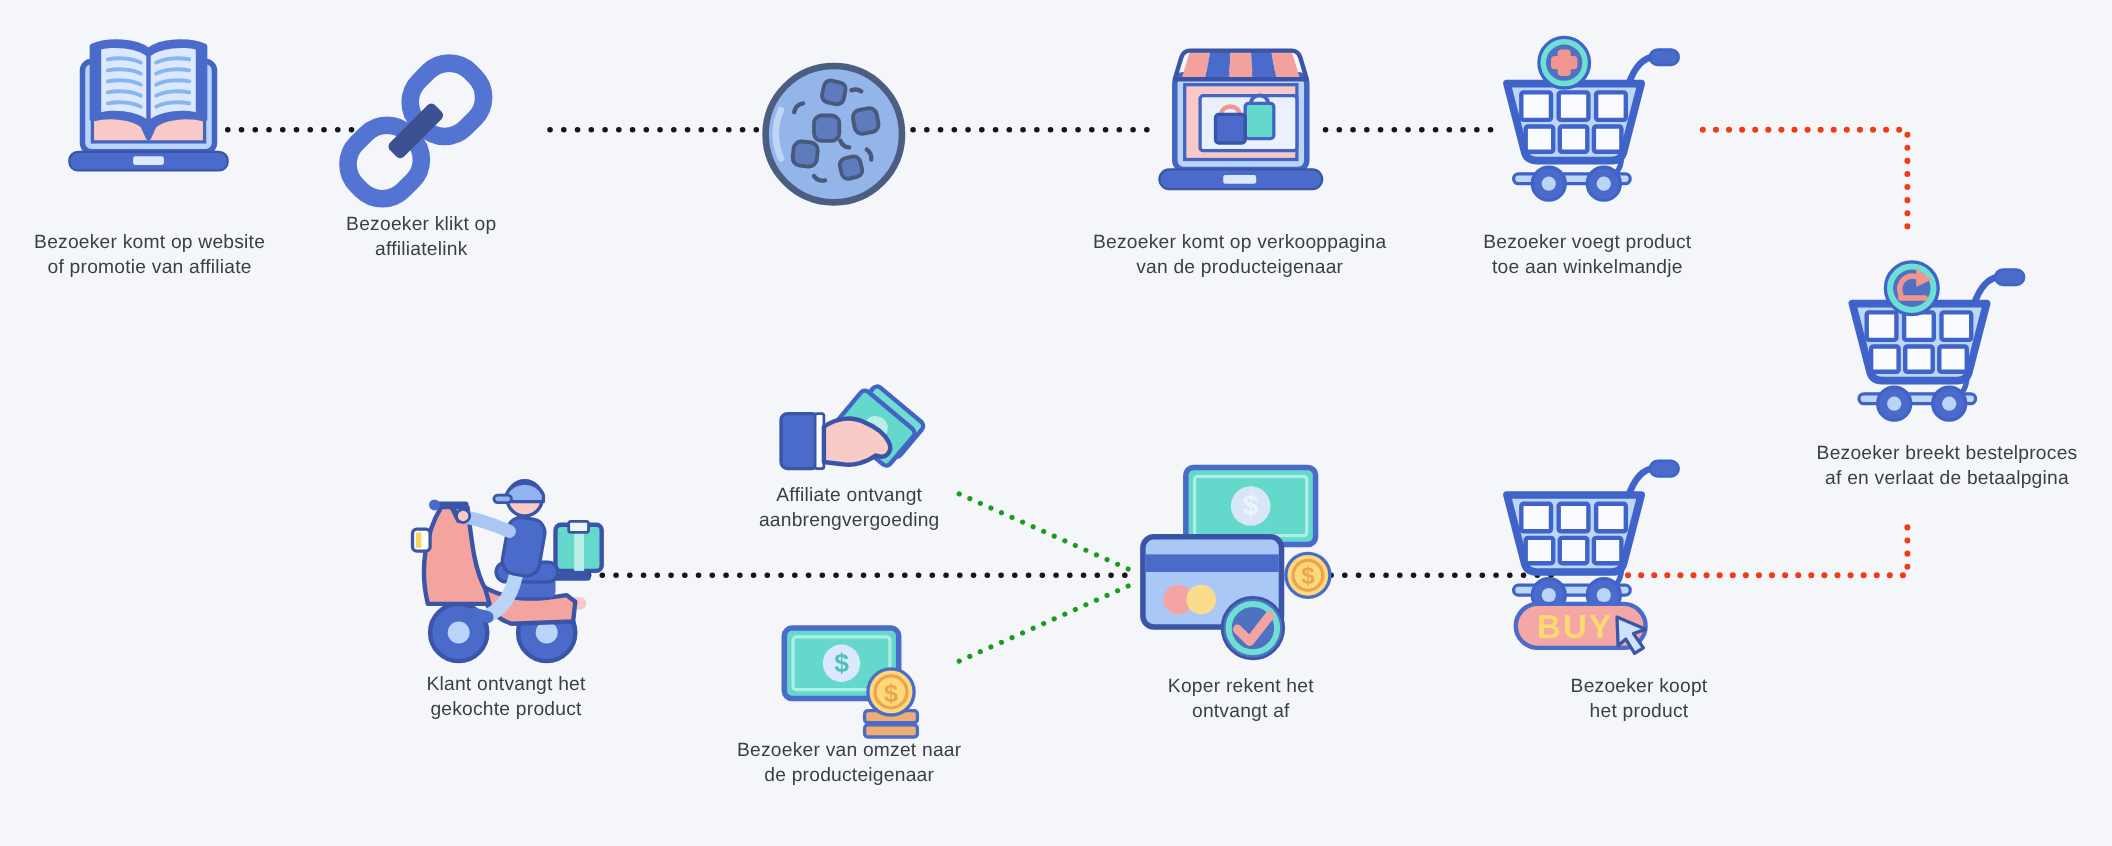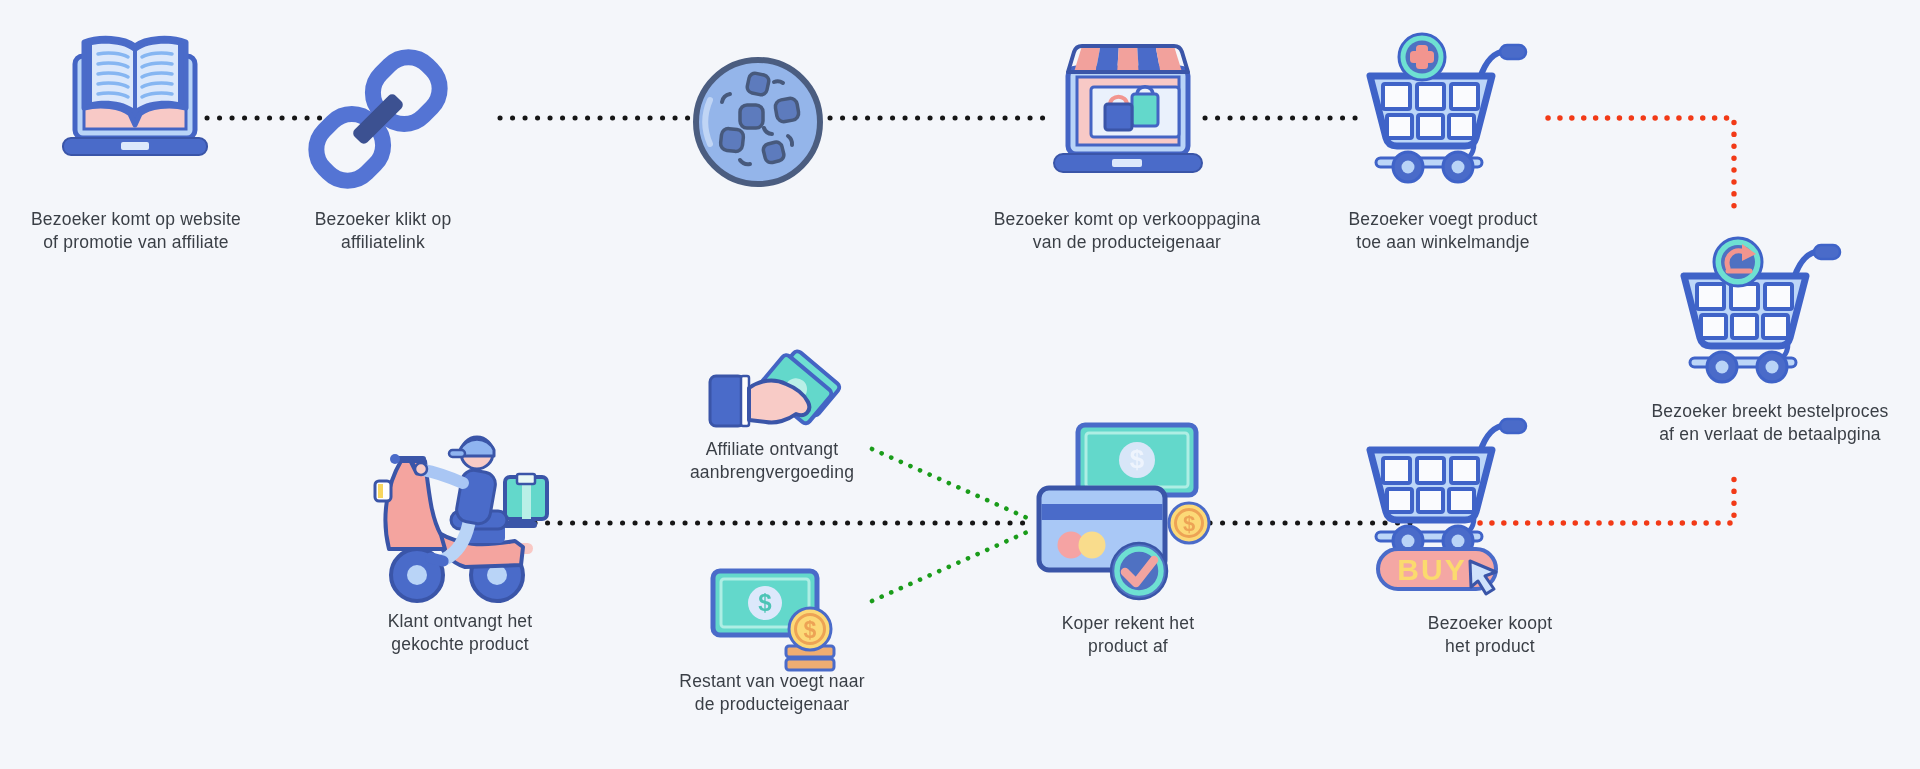--- a/index.html
+++ b/index.html
@@ -233,32 +233,32 @@
       <rect x="20" y="147" width="118" height="40" rx="20" fill="#f4a7a4" stroke="#4a6bc9" stroke-width="4"></rect>
       <text x="74" y="178" text-anchor="middle" font-size="30" font-weight="bold" fill="#fbda6e" letter-spacing="2" font-family="Liberation Sans, sans-serif">BUY</text>
       <g transform="translate(112,159)">
         <path d="M0,0 L26,11 L15,15 L24,28 L16,33 L8,20 L1,26 Z" fill="#cfe2fb" stroke="#3a55a8" stroke-width="3" stroke-linejoin="round"></path>
       </g>
     </g>
   </svg>
 
   <div class="label" style="left:136px;top:208px">Bezoeker komt op website
 of promotie van affiliate</div>
-  <div class="label" style="left:383px;top:208px">Bezoeker klikt op
+  <div class="label" style="left:383px;top:192px">Bezoeker klikt op
 affiliatelink</div>
   <div class="label" style="left:1443px;top:208px">Bezoeker voegt product
 toe aan winkelmandje</div>
   <div class="label" style="left:1127px;top:208px">Bezoeker komt op verkooppagina
 van de producteigenaar</div>
   <div class="label" style="left:1770px;top:400px">Bezoeker breekt bestelproces
 af en verlaat de betaalpgina</div>
   <div class="label" style="left:772px;top:438px">Affiliate ontvangt
 aanbrengvergoeding</div>
   <div class="label" style="left:460px;top:610px">Klant ontvangt het
 gekochte product</div>
-  <div class="label" style="left:772px;top:670px">Restant van voegt naar
+  <div class="label" style="left:772px;top:670px">Bezoeker van omzet naar
 de producteigenaar</div>
   <div class="label" style="left:1128px;top:612px">Koper rekent het
-product af</div>
+ontvangt af</div>
   <div class="label" style="left:1490px;top:612px">Bezoeker koopt
 het product</div>
 
 </div>
 
 </body></html>

